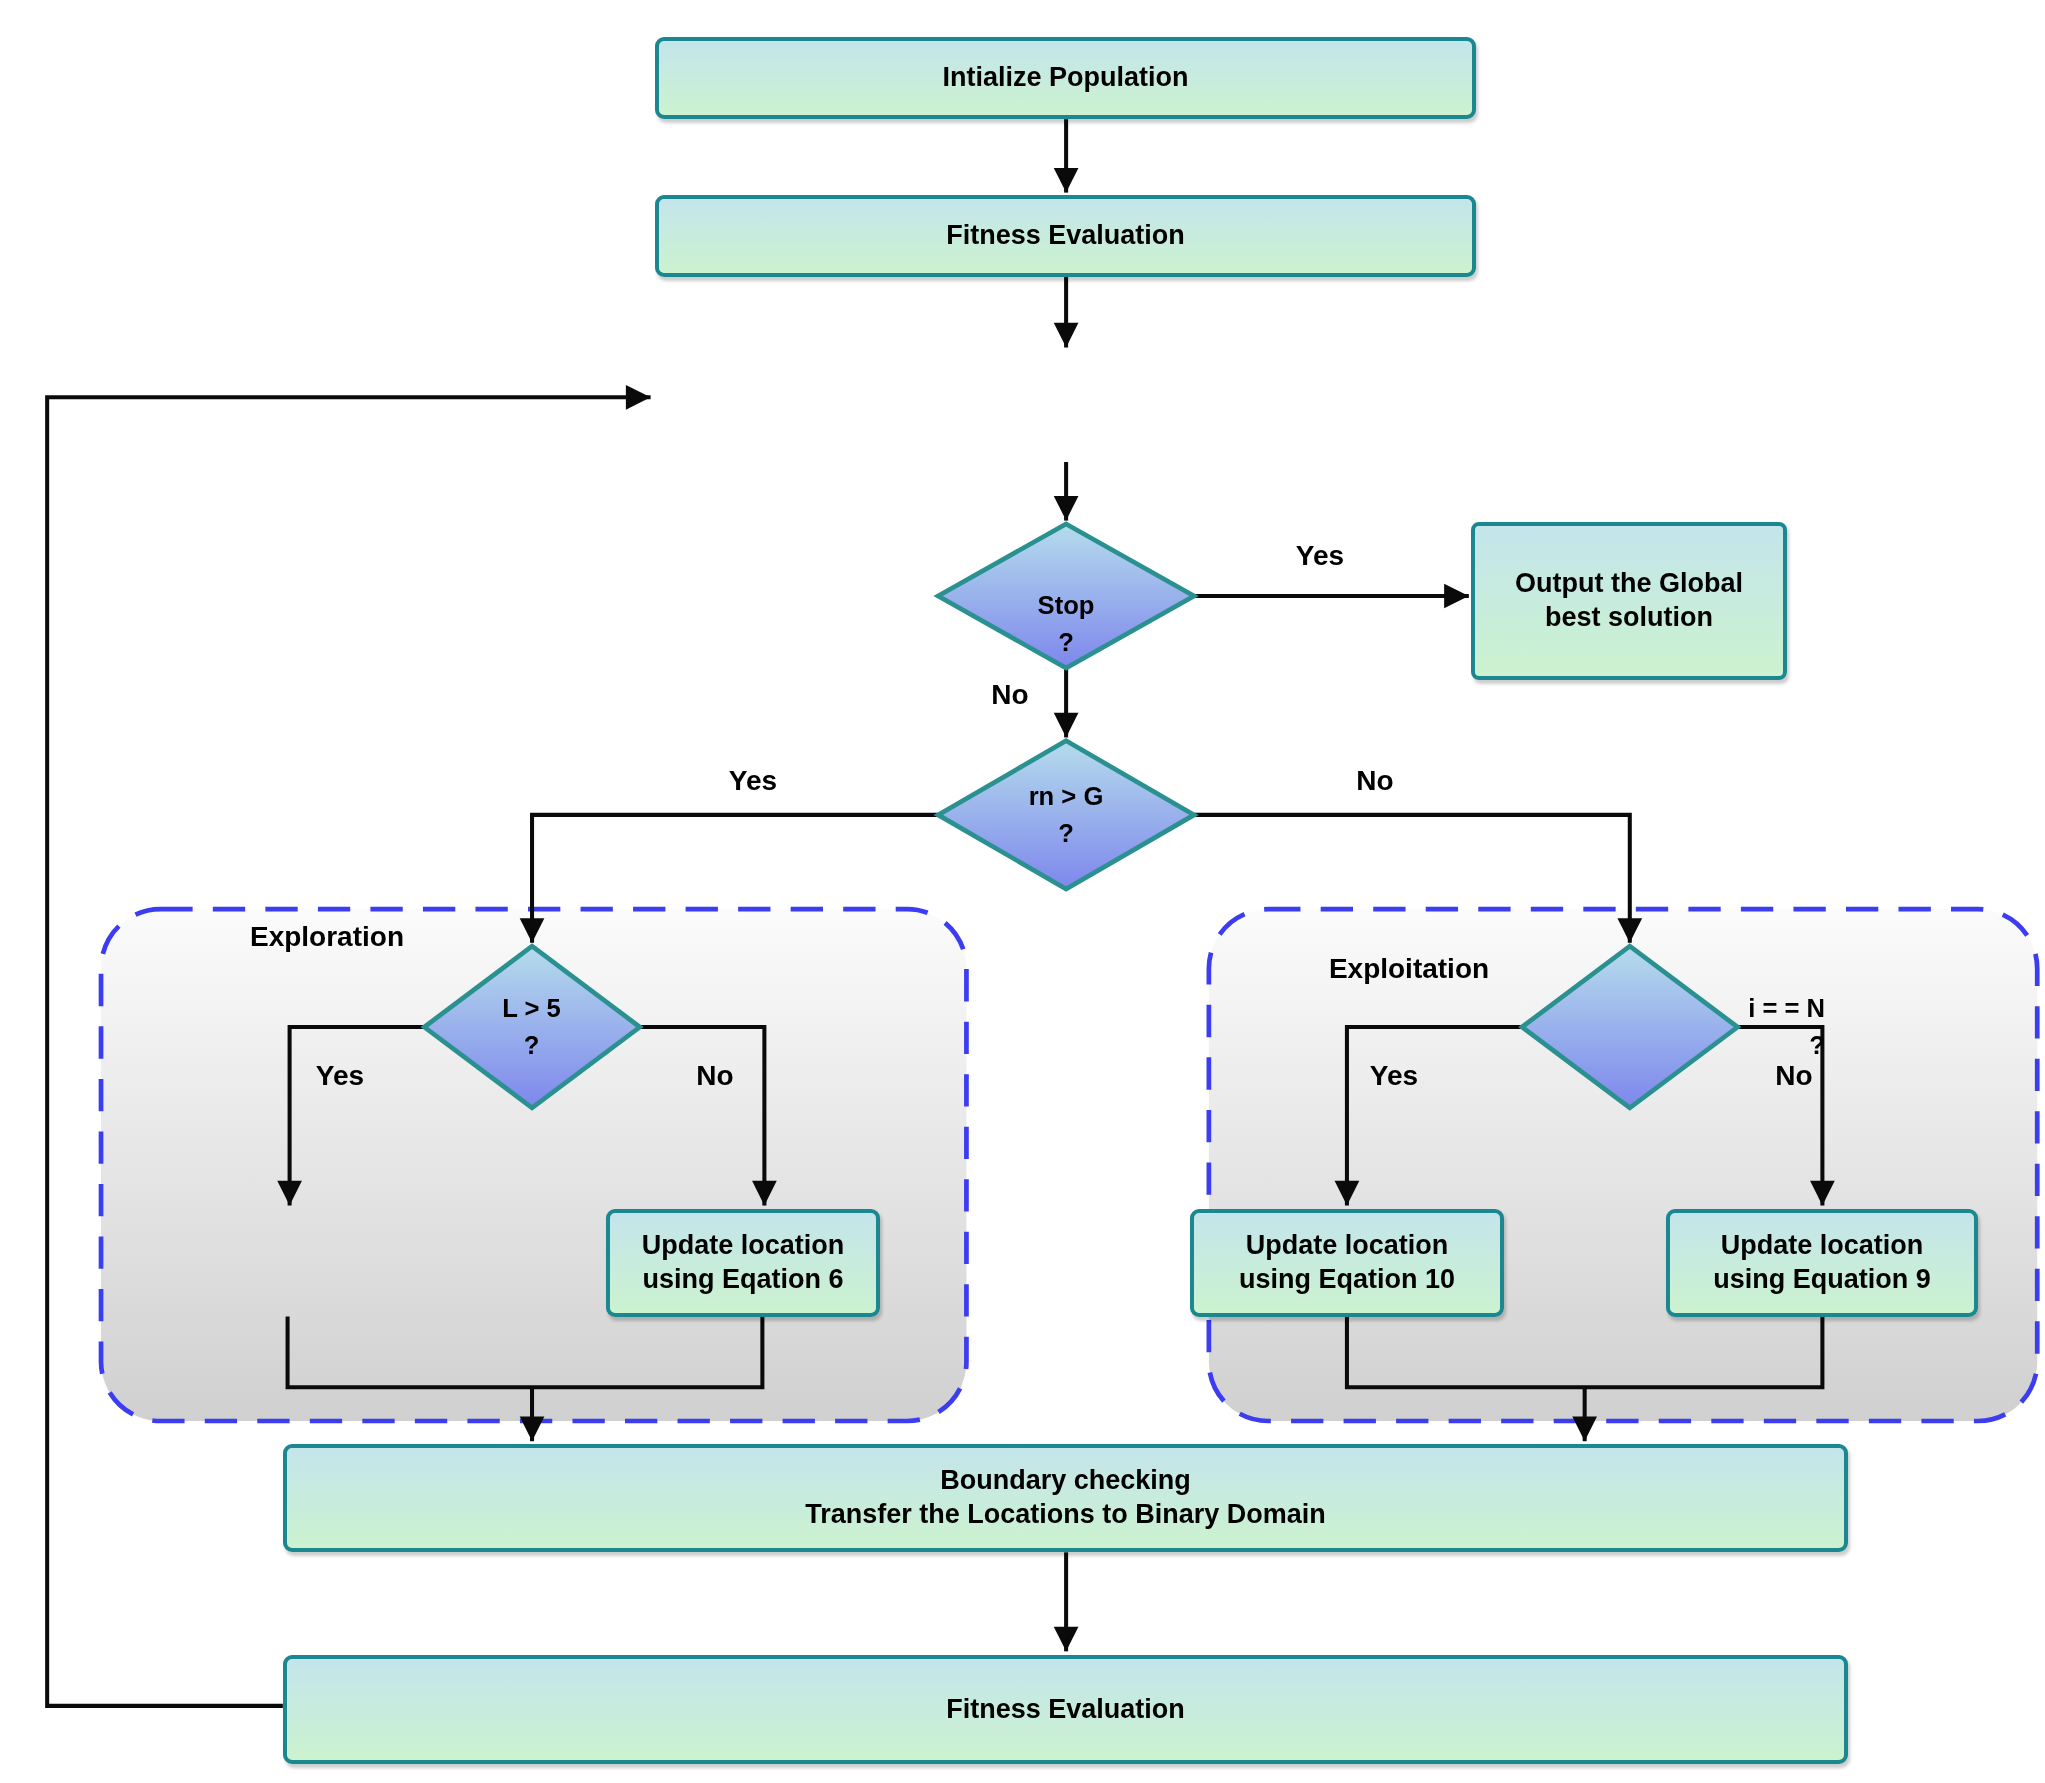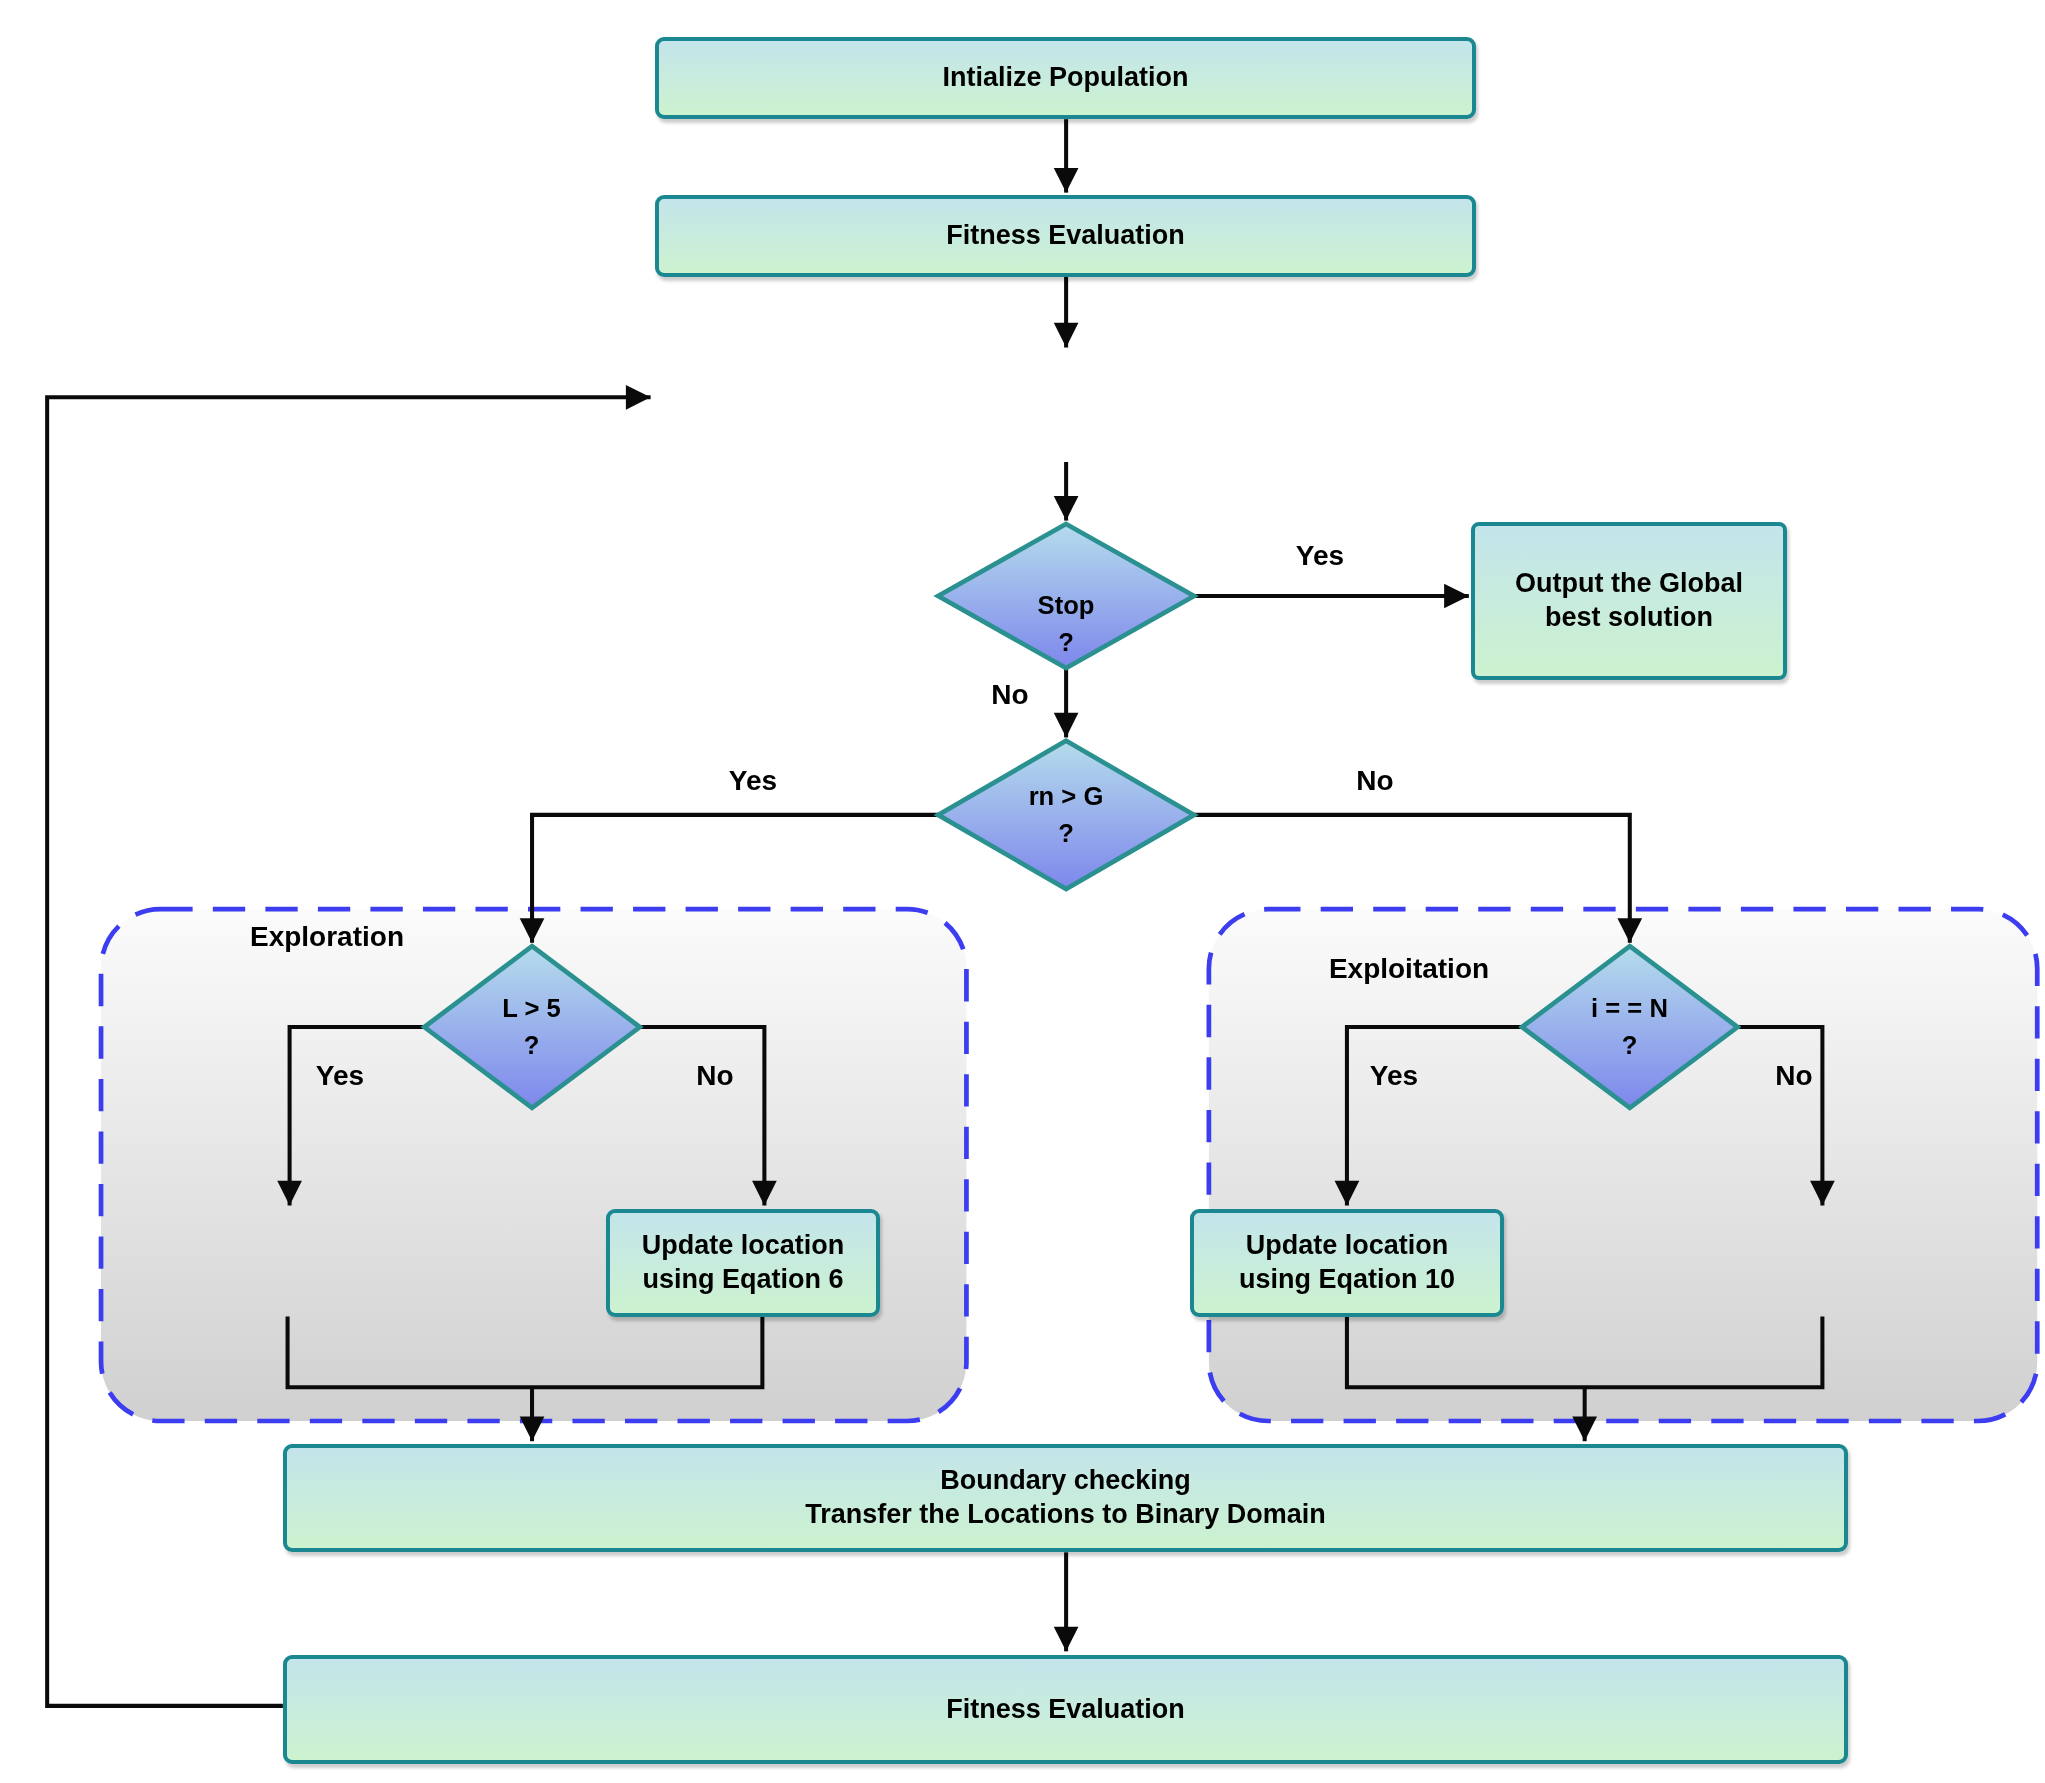--- a/index.html
+++ b/index.html
@@ -105,20 +105,23 @@
 
 
   <div class="pbox" style="left:606px;top:1209px;width:274px;height:108px;">
     <span class="inner" style="max-width:229px;">Update location using Eqation 6</span>
   </div>
 
   <div class="pbox" style="left:1190px;top:1209px;width:314px;height:108px;">
     <span class="inner" style="max-width:229px;">Update location using Eqation 10</span>
   </div>
 
+  <div class="pbox" style="left:1666px;top:1209px;width:312px;height:108px;">
+    <span class="inner" style="max-width:229px;">Update location using Equation 9</span>
+  </div>
 
   <div class="pbox" style="left:283px;top:1444px;width:1565px;height:108px;flex-direction:column;">
     <span>Boundary checking</span>
     <span>Transfer the Locations to Binary Domain</span>
   </div>
 
   <div class="pbox" style="left:283px;top:1655px;width:1565px;height:109px;">
     <span class="inner">Fitness Evaluation</span>
   </div>
 
@@ -127,21 +130,21 @@
     <span>?</span>
   </div>
   <div class="dlab" style="left:938px;top:741px;width:256px;height:148px;">
     <span>rn &gt; G</span>
     <span>?</span>
   </div>
   <div class="dlab" style="left:424px;top:946px;width:215px;height:162px;">
     <span>L &gt; 5</span>
     <span>?</span>
   </div>
-  <div class="dlab" style="left:1522px;top:946px;width:215px;height:162px;">
+  <div class="dlab" style="left:1610px;top:946px;width:215px;height:162px;align-items:flex-end;">
     <span>i = = N</span>
     <span>?</span>
   </div>
 
   <div class="rtitle" style="left:327px;top:937px;">Exploration</div>
   <div class="rtitle" style="left:1409px;top:937px;margin-top:32px;">Exploitation</div>
 
   <div class="elbl" style="left:1320px;top:556px;">Yes</div>
   <div class="elbl" style="left:1010px;top:695px;">No</div>
   <div class="elbl" style="left:753px;top:781px;">Yes</div>

